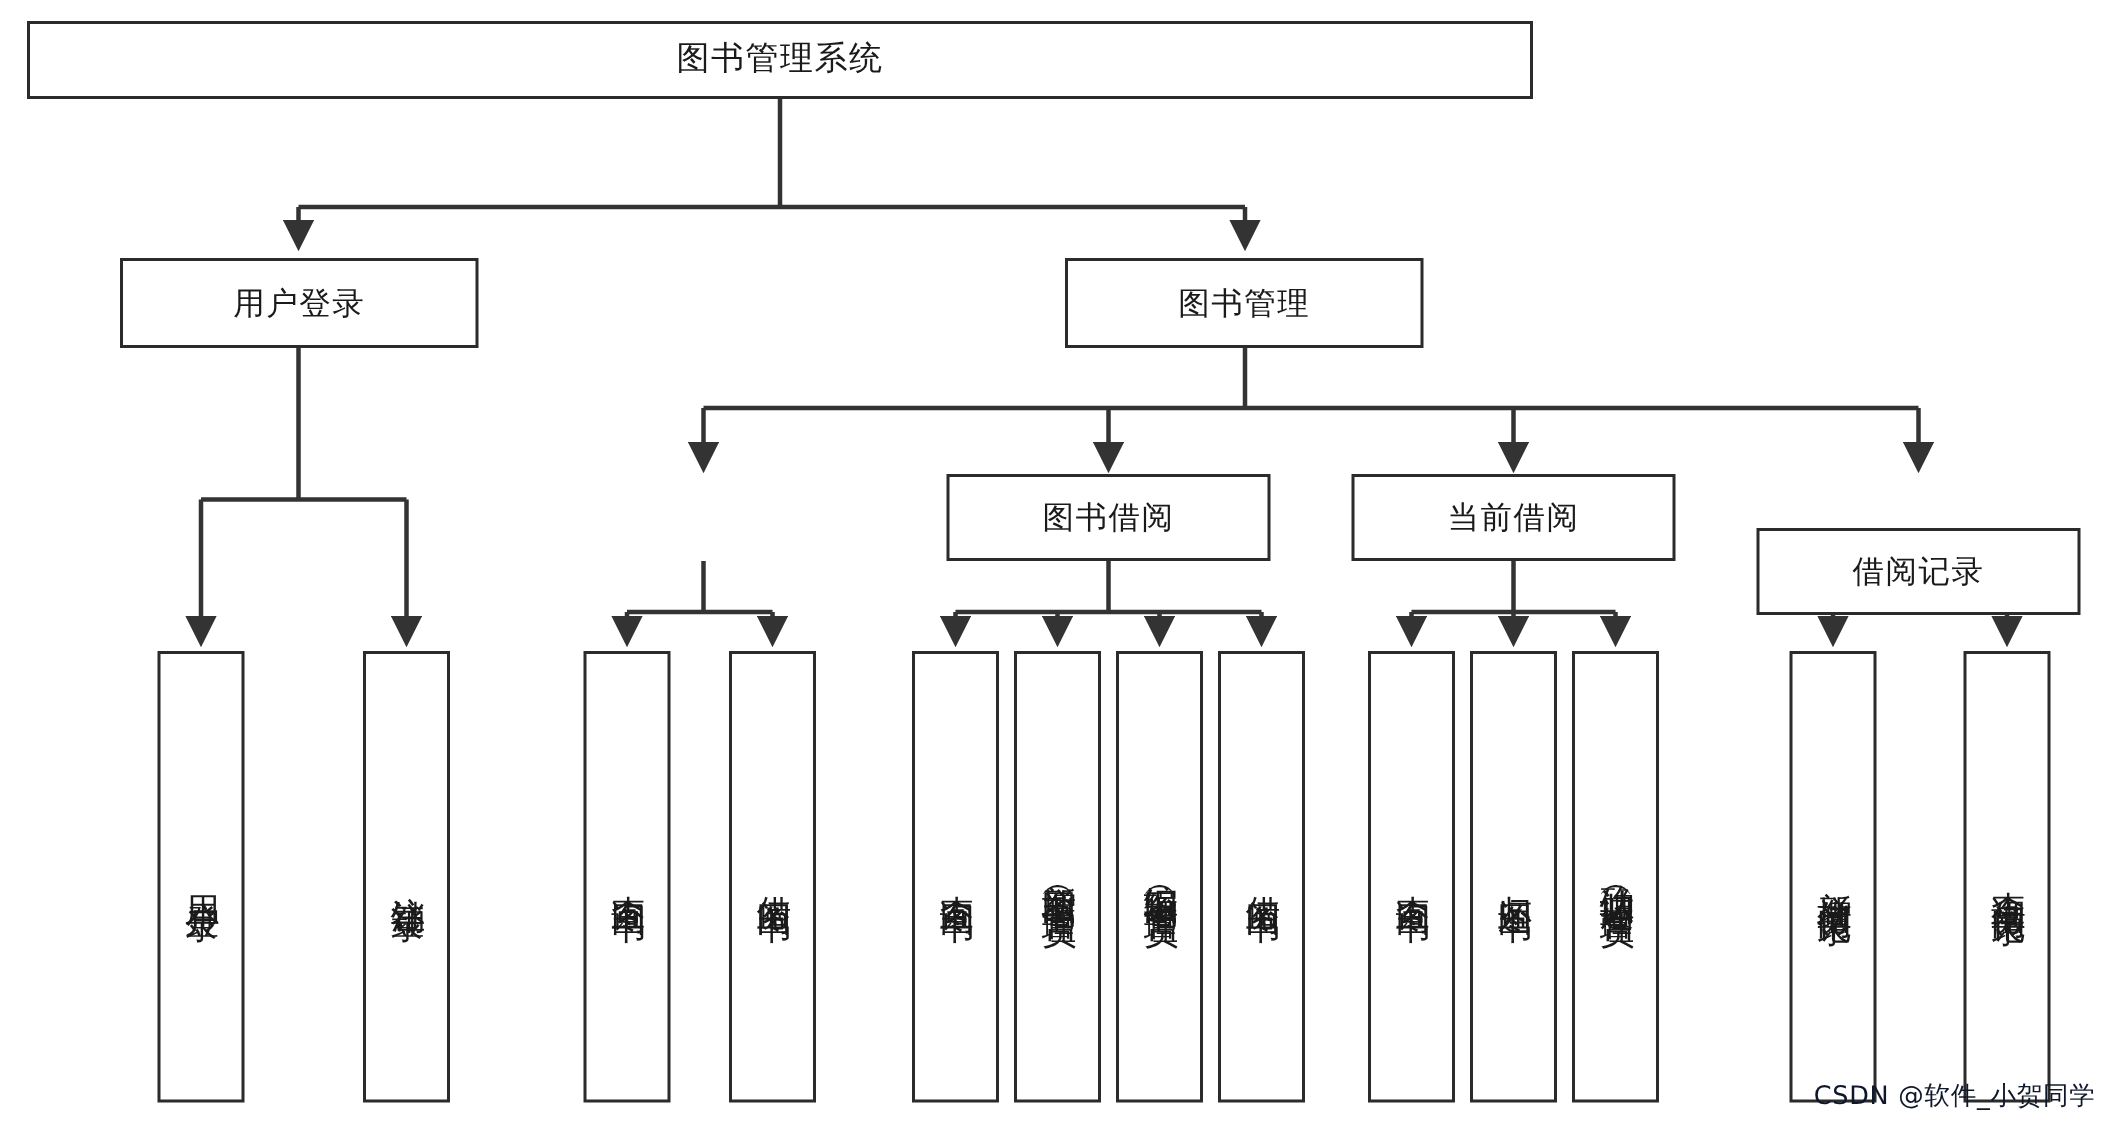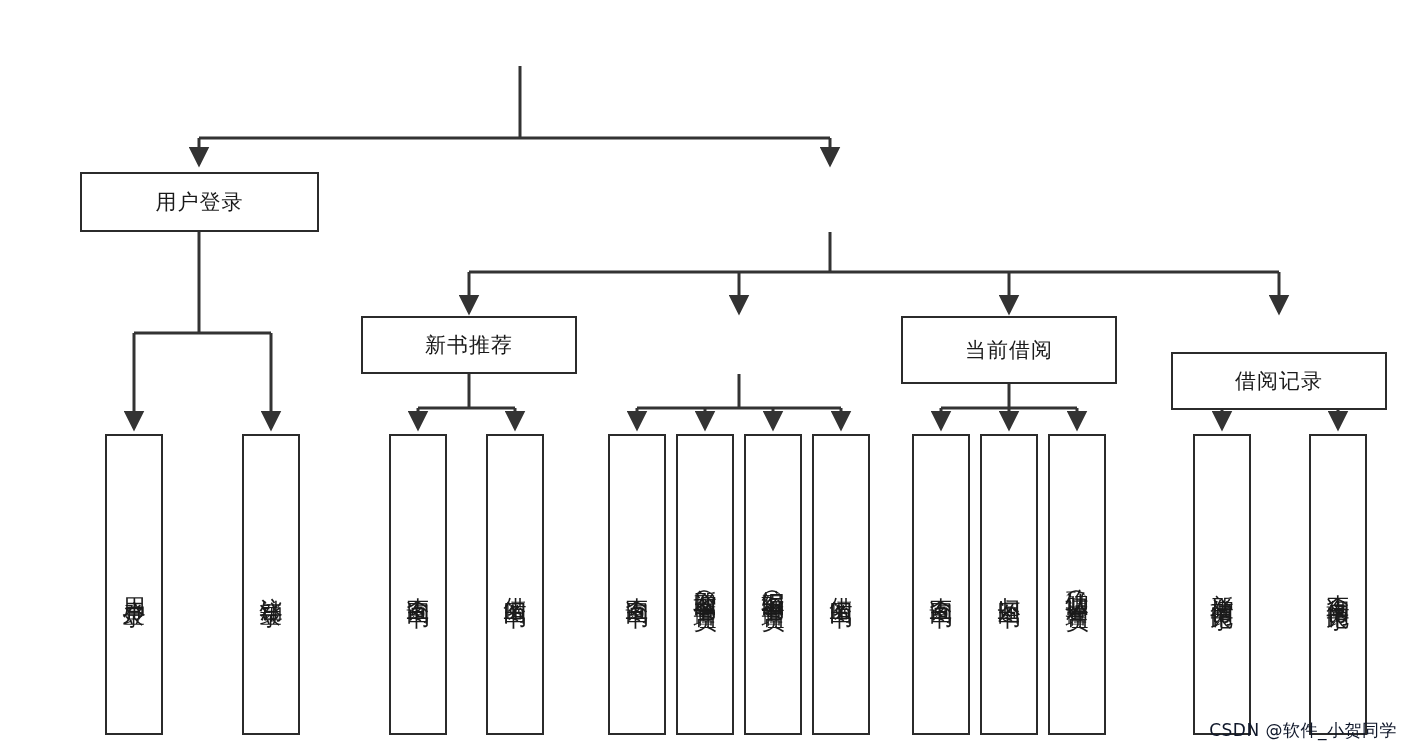--- a/index.html
+++ b/index.html
@@ -120,29 +120,35 @@
       <path d="M 1009 408 L 1009 428" marker-end="url(#arrow)"></path>
       <path d="M 1077 408 L 1077 428" marker-end="url(#arrow)"></path>
 
       <path d="M 1279 374 L 1279 408"></path>
       <path d="M 1222 408 L 1338 408"></path>
       <path d="M 1222 408 L 1222 428" marker-end="url(#arrow)"></path>
       <path d="M 1338 408 L 1338 428" marker-end="url(#arrow)"></path>
     </g>
   </svg>
 
+  <div class="node root horiz" style="left:18px; top:14px; width:1004px; height:52px;">
+    <span class="lbl">图书管理系统</span>
+  </div>
 
   <div class="node horiz" style="left:80px; top:172px; width:239px; height:60px;">
     <span class="lbl">用户登录</span>
   </div>
+  <div class="node horiz" style="left:710px; top:172px; width:239px; height:60px;">
+    <span class="lbl">图书管理</span>
+  </div>
 
-  <div class="node horiz" style="left:361px; top:316px; width:216px; height:58px;">
-    <span class="lbl">新书推荐</span>
+  <div class="node horiz" style="left:631px; top:316px; width:216px; height:58px;">
+    <span class="lbl">图书借阅</span>
   </div>
-  <div class="node horiz" style="left:901px; top:316px; width:216px; height:68px;">
+  <div class="node horiz" style="left:901px; top:316px; width:216px; height:58px;">
     <span class="lbl">当前借阅</span>
   </div>
   <div class="node horiz" style="left:1171px; top:316px; width:216px; height:58px;margin-top:36px;">
     <span class="lbl">借阅记录</span>
   </div>
 
   <div class="node vert" style="left:105px; top:434px; width:58px; height:301px;">
     <span class="lbl">用户登录</span>
   </div>
   <div class="node vert" style="left:242px; top:434px; width:58px; height:301px;">

